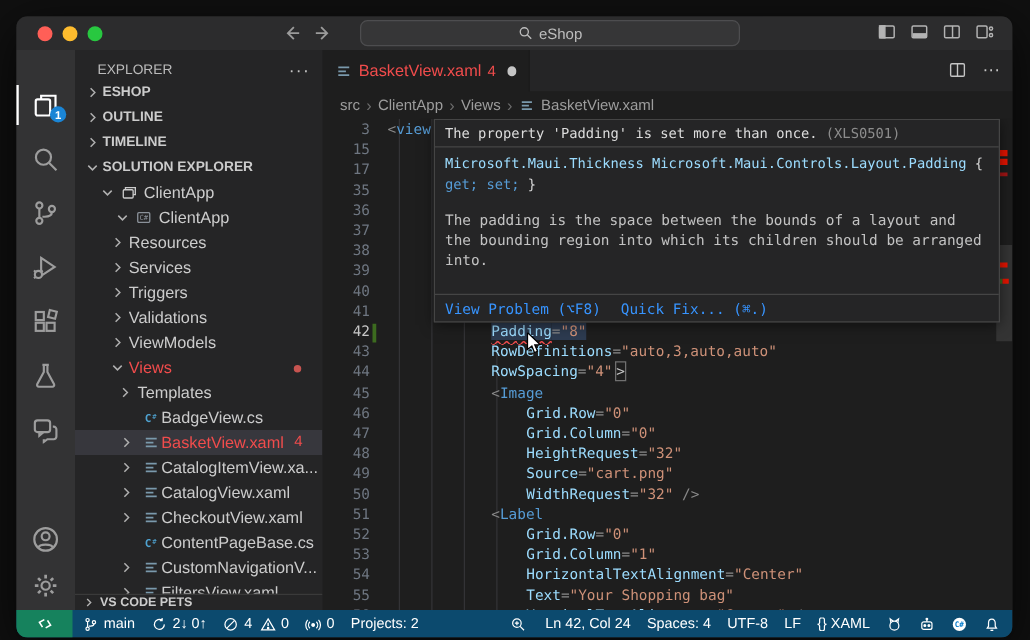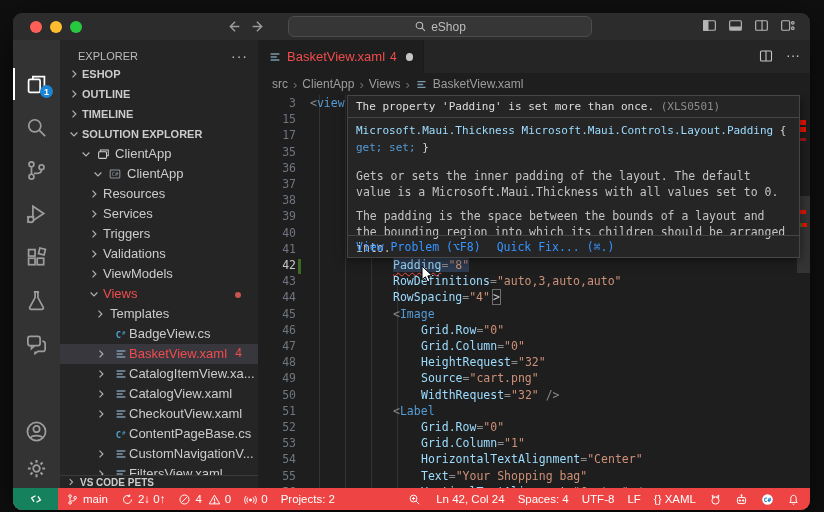--- a/index.html
+++ b/index.html
@@ -105,21 +105,21 @@
   #hover-actions .hlink { color:#3794ff; cursor:pointer; }
 
   
   #sb-thumb { position:absolute; right:0; width:13px; top:101px; height:77px; background:rgba(121,121,121,.25); z-index:3; }
   .ovr { position:absolute; z-index:4; }
 
   
   #mouse { position:absolute; z-index:9; left:163px; top:171px; }
 
   
-  #statusbar { height:22px; background:#ef4444; display:flex; align-items:center;
+  #statusbar { height:22px; background:#0c4a6e; display:flex; align-items:center;
     color:#fff; font-size:11.5px; flex:0 0 auto; position:relative; }
   #remote { width:45px; height:22px; background:#16825d; display:flex; align-items:center;
     justify-content:center; flex:0 0 auto; }
   #remote svg { width:14px; height:14px; }
   #sb-left { display:flex; align-items:center; gap:13px; margin-left:8px; }
   #sb-right { position:absolute; right:10px; display:flex; align-items:center; gap:13px; }
   .sb-item { display:flex; align-items:center; gap:4px; white-space:nowrap; }
   .sb-item .ic svg { width:13px; height:13px; }
   .sb-zoom { margin-left:60px; }
   .ic { display:inline-flex; } .ic svg { display:block; }
@@ -562,21 +562,20 @@
             <div class="code-line" style="top: 325px;"><span class="lnum">52</span><span class="ltext" style="left: 163px;"><span class="tk-a">Grid.Row</span><span class="tk-p">=</span><span class="tk-v">"0"</span></span></div>
             <div class="code-line" style="top: 341px;"><span class="lnum">53</span><span class="ltext" style="left: 163px;"><span class="tk-a">Grid.Column</span><span class="tk-p">=</span><span class="tk-v">"1"</span></span></div>
             <div class="code-line" style="top: 357px;"><span class="lnum">54</span><span class="ltext" style="left: 163px;"><span class="tk-a">HorizontalTextAlignment</span><span class="tk-p">=</span><span class="tk-v">"Center"</span></span></div>
             <div class="code-line" style="top: 374px;"><span class="lnum">55</span><span class="ltext" style="left: 163px;"><span class="tk-a">Text</span><span class="tk-p">=</span><span class="tk-v">"Your Shopping bag"</span></span></div>
             <div class="code-line" style="top: 390px;"><span class="lnum">56</span><span class="ltext" style="left: 163px;"><span class="tk-a">VerticalTextAlignment</span><span class="tk-p">=</span><span class="tk-v">"Center"</span><span class="tk-p"> /&gt;</span></span></div>
           </div>
 
         <div id="hover">
           <div id="hover-msg"><span>The property 'Padding' is set more than once. </span><span class="errcode">(XLS0501)</span></div>
           <div id="hover-sig"><span class="sg-ty">Microsoft.Maui.Thickness</span><span class="sg-pl"> </span><span class="sg-ty">Microsoft.Maui.Controls.Layout.Padding</span><span class="sg-pl"> { </span><span class="sg-kw">get; set;</span><span class="sg-pl"> }</span></div>
-          <div class="hover-doc">Gets or sets the inner padding of the layout. The default value is a Microsoft.Maui.Thickness with all values set to 0.</div>
           <div class="hover-doc">The padding is the space between the bounds of a layout and the bounding region into which its children should be arranged into.</div>
           <div id="hover-actions">
             <span class="hlink">View Problem (⌥F8)</span>
             <span class="hlink">Quick Fix... (⌘.)</span>
           </div>
         </div>
 
         <div id="sb-thumb"></div>
         <div class="ovr" style="right:4px;top:25px;width:7px;height:5px;background:#e51400"></div>
         <div class="ovr" style="right:4px;top:32px;width:7px;height:5px;background:#e51400"></div>

